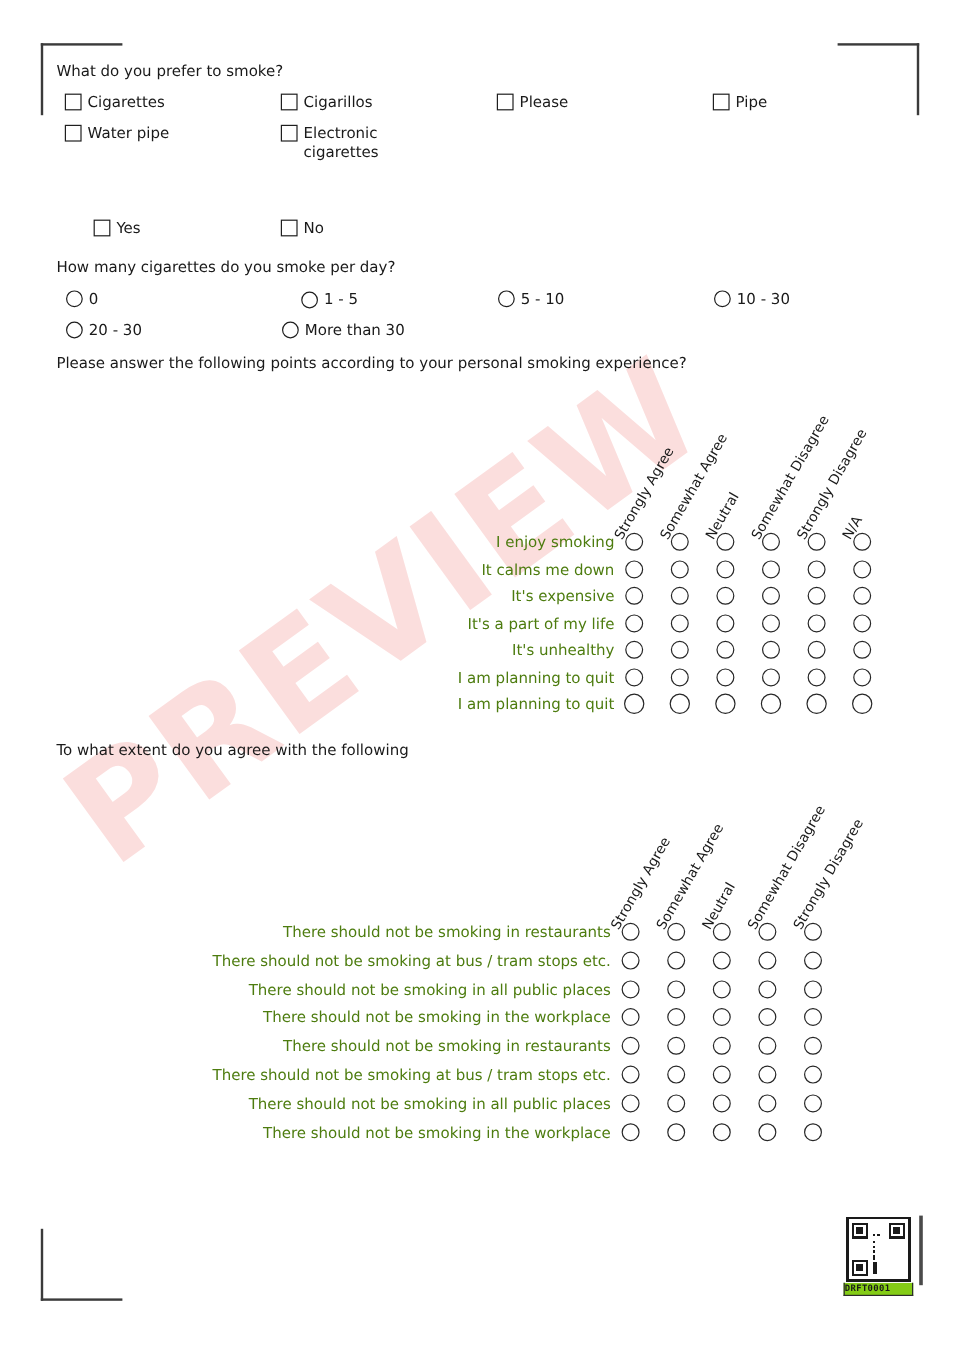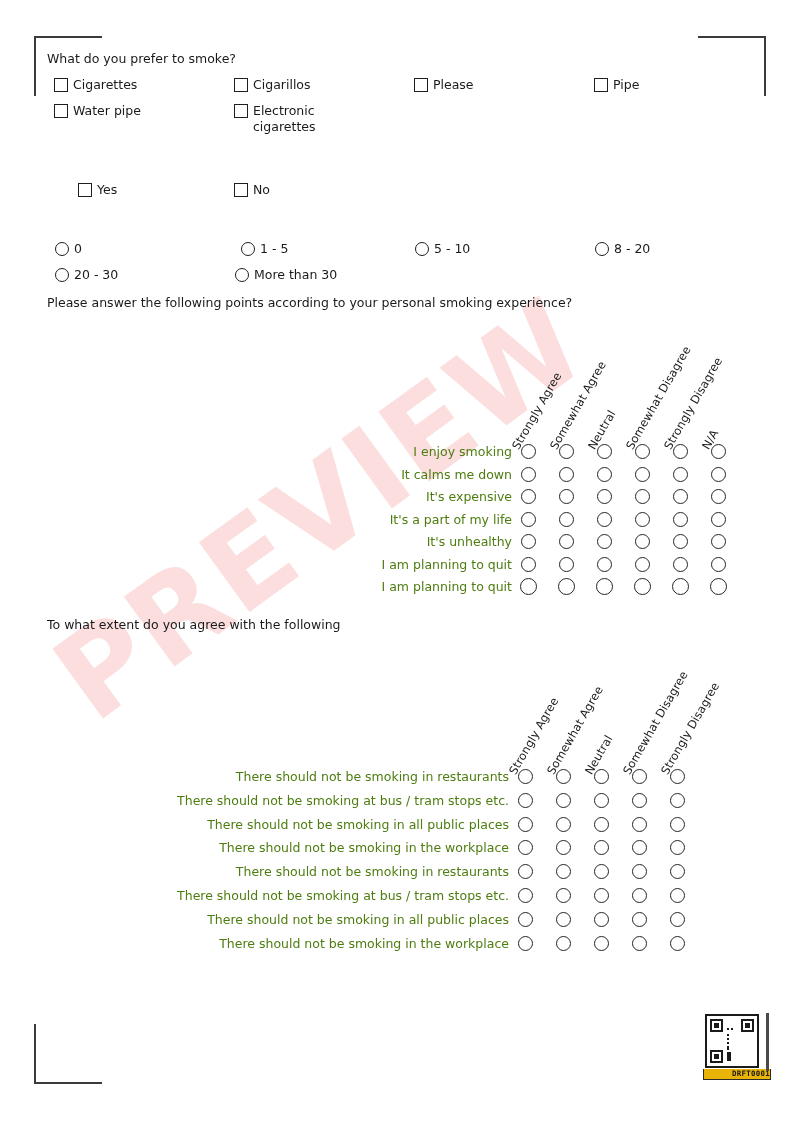--- a/index.html
+++ b/index.html
@@ -185,32 +185,32 @@
     width: 58px;
     height: 68px;
     z-index: 6;
   }
   #qrbox .qrimg {
     width: 58px;
     height: 56px;
     display: block;
   }
   #qrbox .qrlabel {
-    width: 68px;
+    width: 58px;
     box-sizing: border-box;
     border: 1px solid #2b2b2b;
     border-top: none;
     font-family: "DejaVu Sans Mono", "Liberation Mono", monospace;
     font-size: 7.4px;
     font-weight: 700;
     letter-spacing: 0.3px;
-    text-align: right;
+    text-align: left;
     color: #1a1a1a;
     line-height: 10px;
-    background: #eab308;
+    background: #84cc16;
   }
   #qrbar {
     position: absolute;
     left: 766px;
     top: 1013px;
     width: 3px;
     height: 58px;
     background: #4a4a4a;
     z-index: 6;
   }
@@ -269,36 +269,37 @@
 
     <div class="opt" style="left:54px; top:182px;padding-left:24px;">
       <span class="cbox"></span>
       <span class="opt-label nowrap">Yes</span>
     </div>
     <div class="opt" style="left:234px; top:182px;">
       <span class="cbox"></span>
       <span class="opt-label nowrap">No</span>
     </div>
 
+    <div class="q-text" style="left:47px; top:215px;">How many cigarettes do you smoke per day?</div>
 
     <div class="ropt" style="left:55px; top:241px;">
       <span class="rcircle"></span>
       <span class="opt-label nowrap">0</span>
     </div>
-    <div class="ropt" style="left:241px; top:241px;">
+    <div class="ropt" style="left:251px; top:241px;align-items:flex-end;">
       <span class="rcircle"></span>
       <span class="opt-label nowrap">1 - 5</span>
     </div>
     <div class="ropt" style="left:415px; top:241px;">
       <span class="rcircle"></span>
       <span class="opt-label nowrap">5 - 10</span>
     </div>
     <div class="ropt" style="left:595px; top:241px;">
       <span class="rcircle"></span>
-      <span class="opt-label nowrap">8 - 20</span>
+      <span class="opt-label nowrap">10 - 30</span>
     </div>
     <div class="ropt" style="left:55px; top:267px;">
       <span class="rcircle"></span>
       <span class="opt-label nowrap">20 - 30</span>
     </div>
     <div class="ropt" style="left:235px; top:267px;">
       <span class="rcircle"></span>
       <span class="opt-label nowrap">More than 30</span>
     </div>
 

